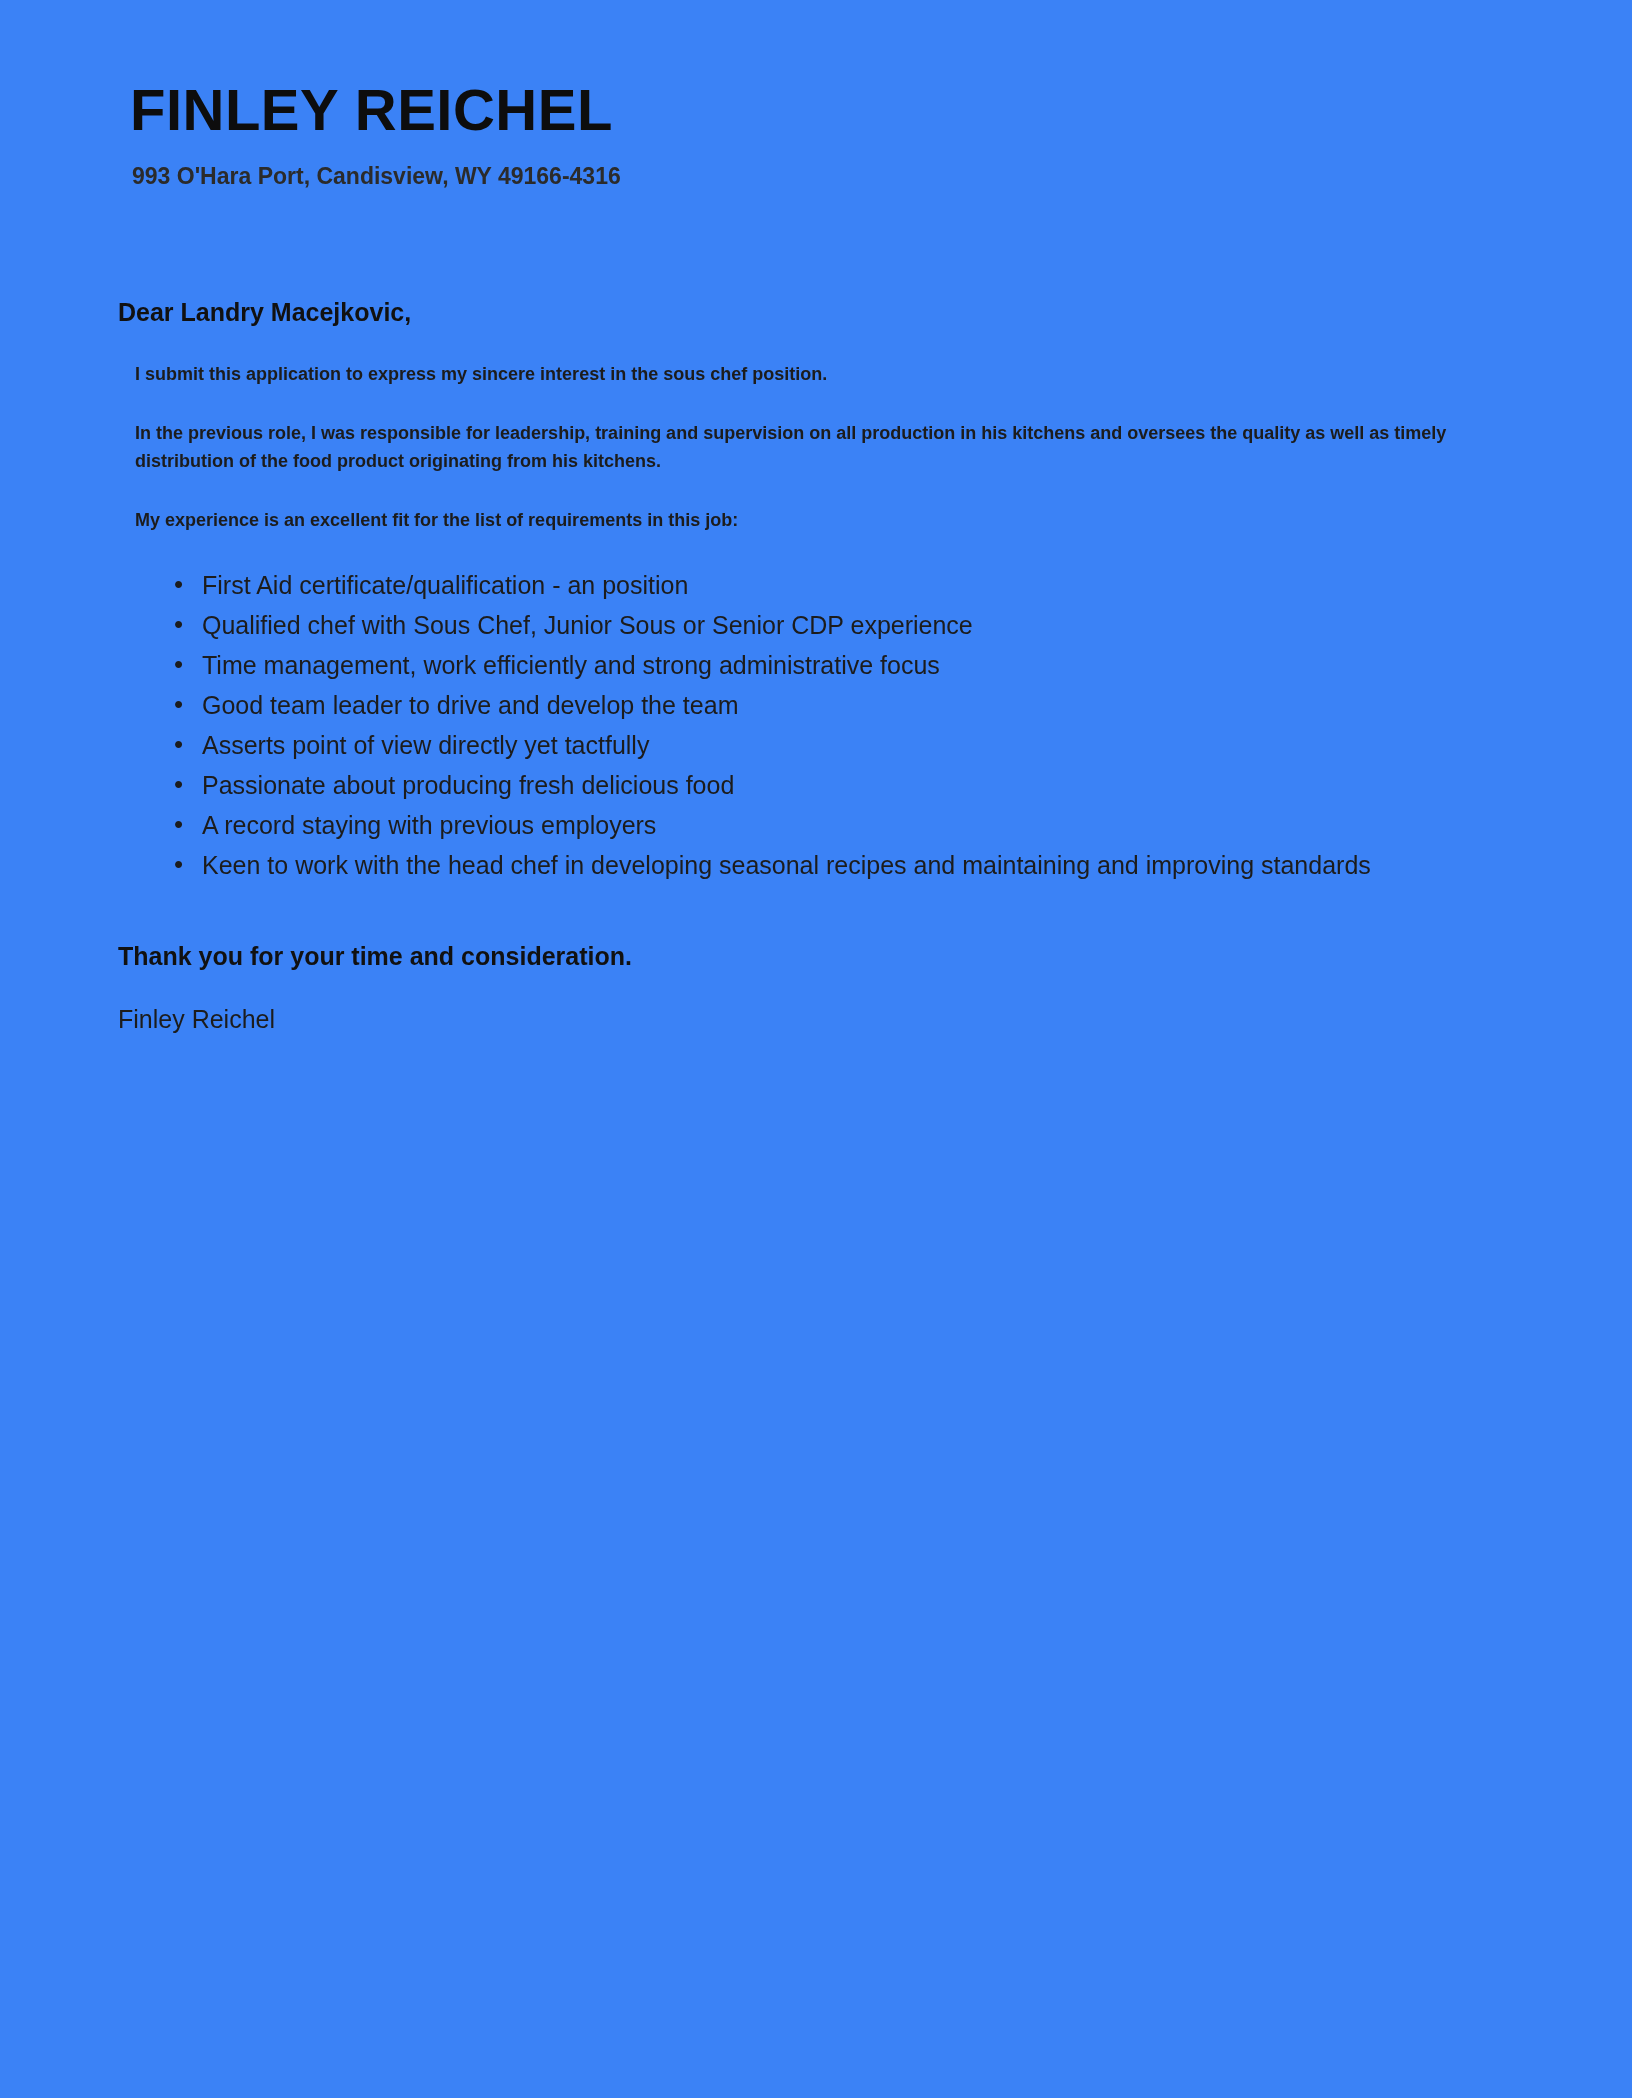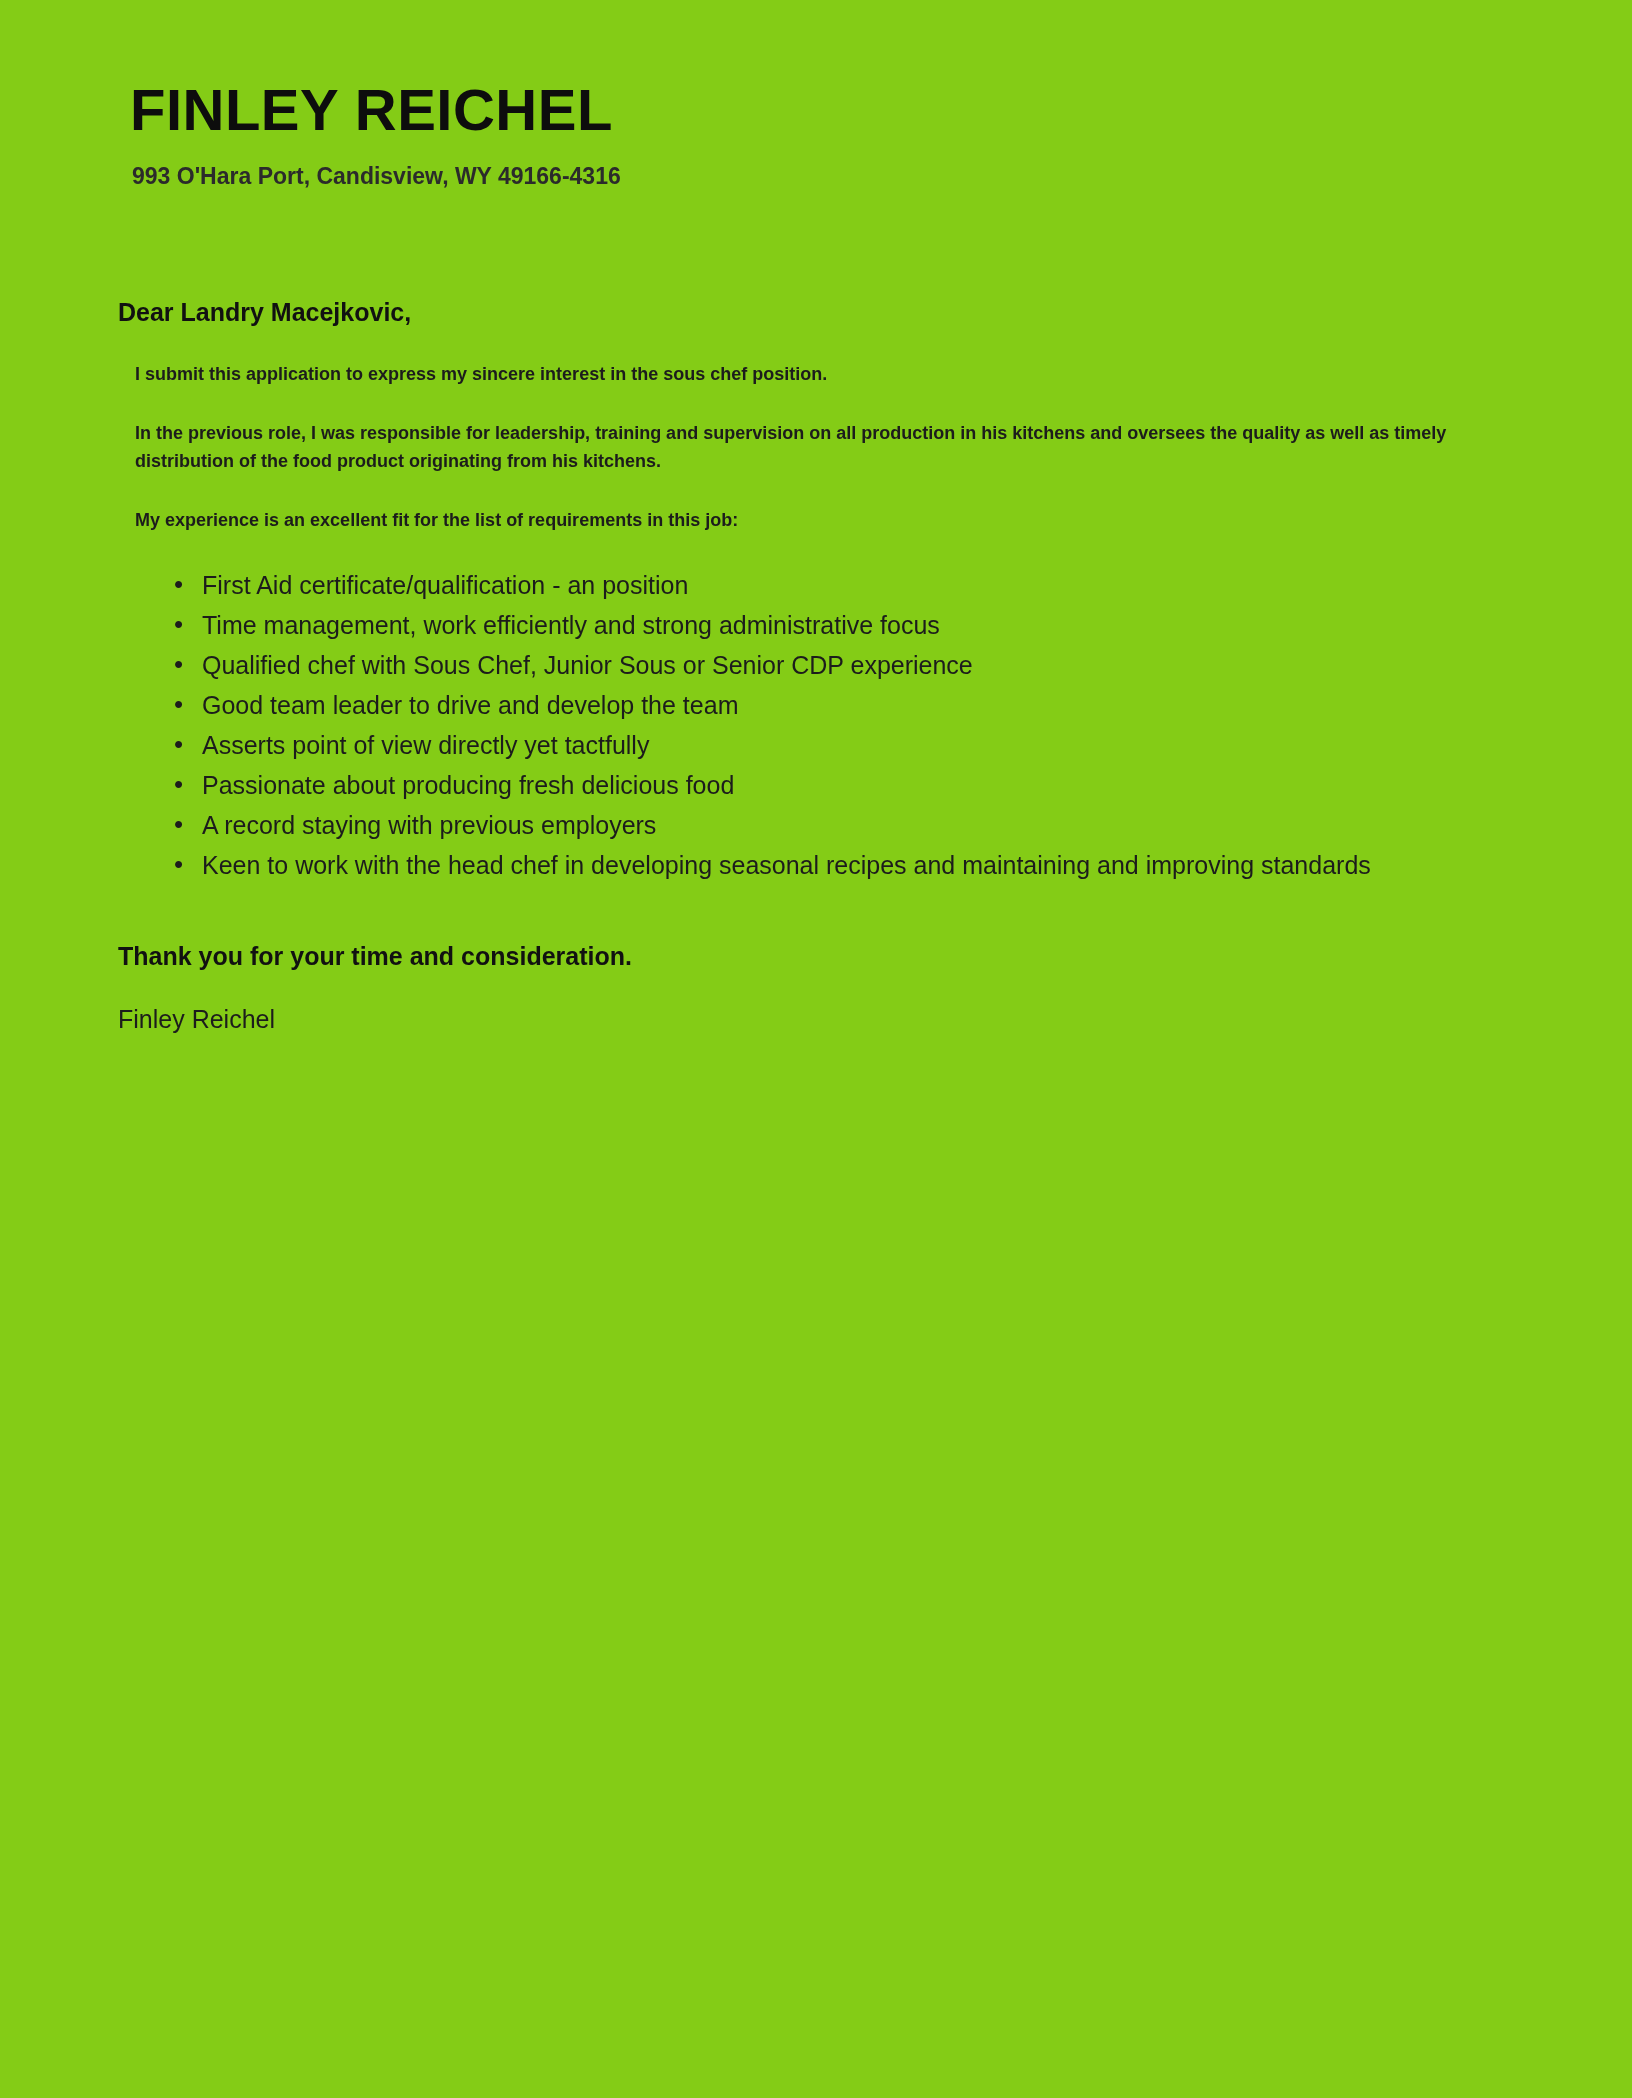--- a/index.html
+++ b/index.html
@@ -11,21 +11,21 @@
     width: 1632px;
     height: 2098px;
     font-family: "Liberation Sans", sans-serif;
     color: #1a1a1a;
     -webkit-font-smoothing: antialiased;
   }
   .page {
     position: relative;
     width: 1632px;
     height: 2098px;
-    background: #84cc16;
+    background: #3b82f6;
     box-sizing: border-box;
     padding: 0;
     overflow: hidden;
   }
   .content {
     position: absolute;
     left: 118px;
     top: 78px;
     width: 1400px;
   }
@@ -110,22 +110,22 @@
 
     <div class="letter">
       <div class="salutation">Dear Landry Macejkovic,</div>
 
       <p class="para">I submit this application to express my sincere interest in the sous chef position.</p>
       <p class="para">In the previous role, I was responsible for leadership, training and supervision on all production in his kitchens and oversees the quality as well as timely distribution of the food product originating from his kitchens.</p>
       <p class="para">My experience is an excellent fit for the list of requirements in this job:</p>
 
       <ul class="reqs">
         <li>First Aid certificate/qualification - an position</li>
+        <li>Qualified chef with Sous Chef, Junior Sous or Senior CDP experience</li>
         <li>Time management, work efficiently and strong administrative focus</li>
-        <li>Qualified chef with Sous Chef, Junior Sous or Senior CDP experience</li>
         <li>Good team leader to drive and develop the team</li>
         <li>Asserts point of view directly yet tactfully</li>
         <li>Passionate about producing fresh delicious food</li>
         <li>A record staying with previous employers</li>
         <li>Keen to work with the head chef in developing seasonal recipes and maintaining and improving standards</li>
       </ul>
 
       <div class="closing">Thank you for your time and consideration.</div>
 
       <div class="signoff">

